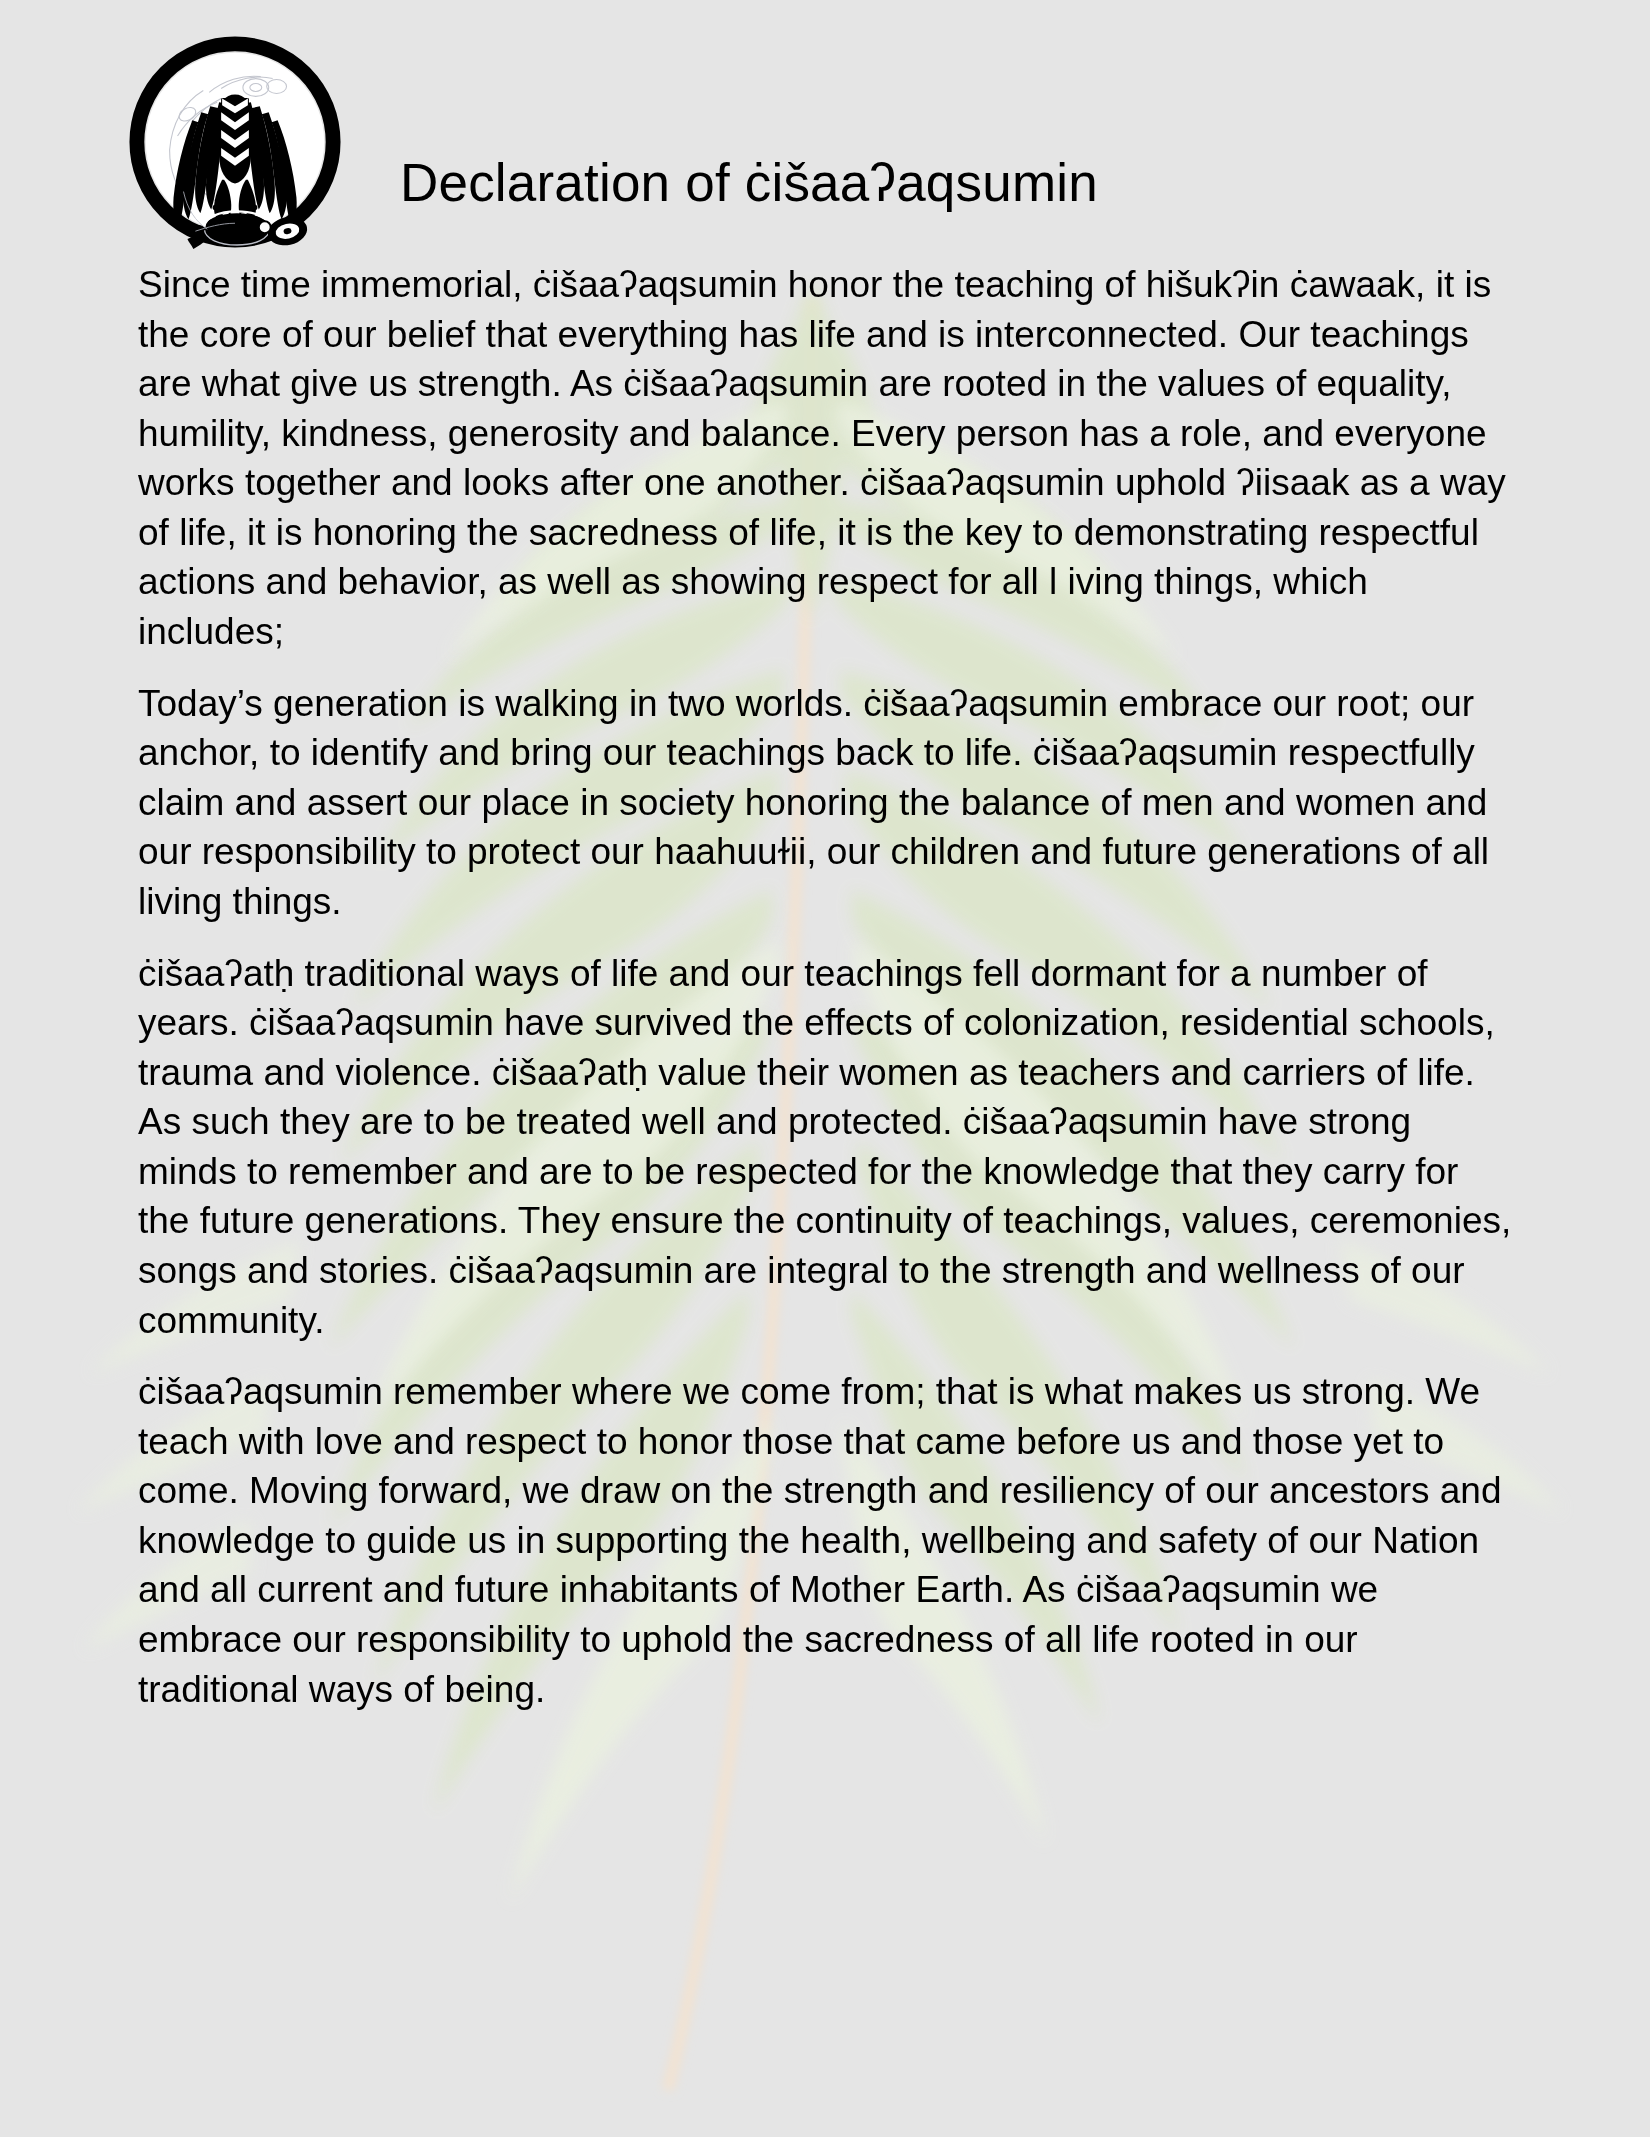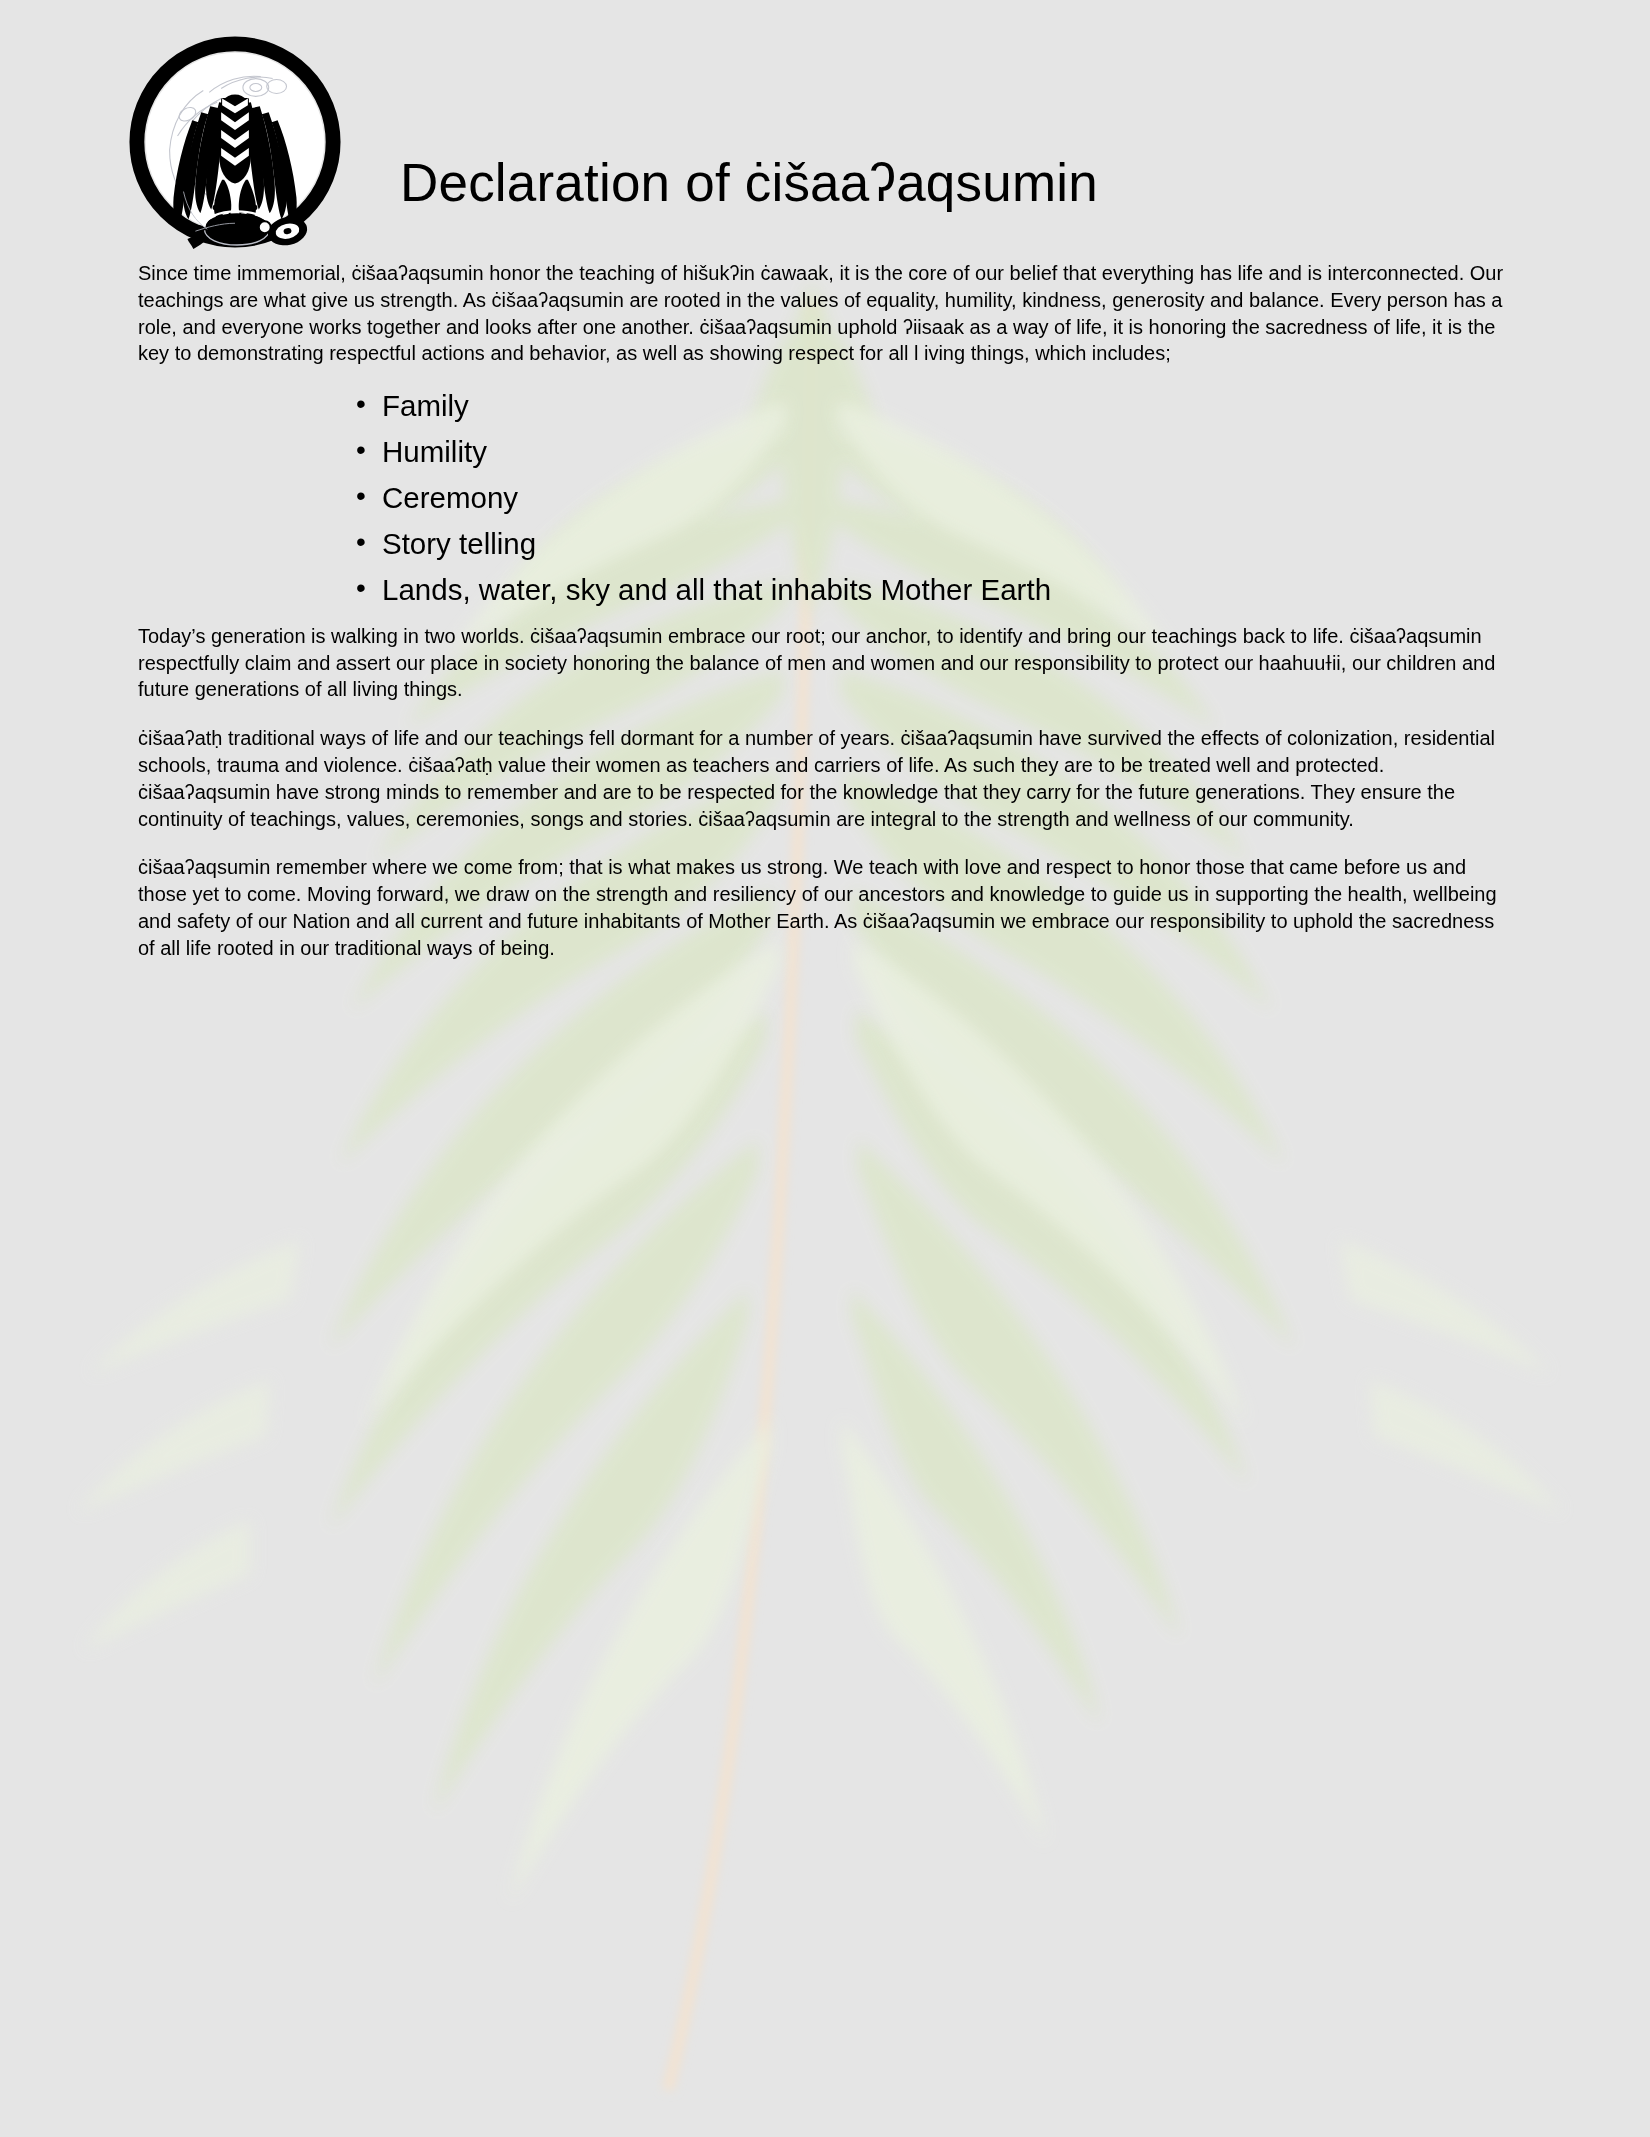--- a/index.html
+++ b/index.html
@@ -69,21 +69,21 @@
 
   
   .body-content {
     position: relative;
     z-index: 2;
     padding: 0 138px 0 138px;
     margin-top: 50px;
   }
 
   p.para {
-    font-size: 20px;
+    font-size: 37px;
     line-height: 1.34;
     margin: 0 0 22px 0;
     text-align: left;
     color: #000;
     letter-spacing: 0.0px;
   }
   p.para:last-child { margin-bottom: 7px; }
 
   ul.bullets {
     list-style: none;
@@ -281,27 +281,20 @@
       </svg>
     </div>
 
     <h1 class="doc-title">Declaration of ċišaaʔaqsumin</h1>
   </div>
 
   <div class="body-content">
 
     <p class="para">Since time immemorial, ċišaaʔaqsumin honor the teaching of hišukʔin ċawaak, it is the core of our belief that everything has life and is interconnected. Our teachings are what give us strength. As ċišaaʔaqsumin are rooted in the values of equality, humility, kindness, generosity and balance. Every person has a role, and everyone works together and looks after one another. ċišaaʔaqsumin uphold ʔiisaak as a way of life, it is honoring the sacredness of life, it is the key to demonstrating respectful actions and behavior, as well as showing respect for all l iving things, which includes;</p>
 
-    <ul class="bullets">
-      <li>Family</li>
-      <li>Humility</li>
-      <li>Ceremony</li>
-      <li>Story telling</li>
-      <li>Lands, water, sky and all that inhabits Mother Earth</li>
-    </ul>
 
     <p class="para">Today’s generation is walking in two worlds. ċišaaʔaqsumin embrace our root; our anchor, to identify and bring our teachings back to life. ċišaaʔaqsumin respectfully claim and assert our place in society honoring the balance of men and women and our responsibility to protect our haahuuɫii, our children and future generations of all living things.</p>
 
     <p class="para">ċišaaʔatḥ traditional ways of life and our teachings fell dormant for a number of years. ċišaaʔaqsumin have survived the effects of colonization, residential schools, trauma and violence. ċišaaʔatḥ value their women as teachers and carriers of life. As such they are to be treated well and protected. ċišaaʔaqsumin have strong minds to remember and are to be respected for the knowledge that they carry for the future generations. They ensure the continuity of teachings, values, ceremonies, songs and stories. ċišaaʔaqsumin are integral to the strength and wellness of our community.</p>
 
     <p class="para">ċišaaʔaqsumin remember where we come from; that is what makes us strong. We teach with love and respect to honor those that came before us and those yet to come. Moving forward, we draw on the strength and resiliency of our ancestors and knowledge to guide us in supporting the health, wellbeing and safety of our Nation and all current and future inhabitants of Mother Earth. As ċišaaʔaqsumin we embrace our responsibility to uphold the  sacredness of all life rooted in our traditional ways of being.</p>
 
   </div>
 
 </div>

